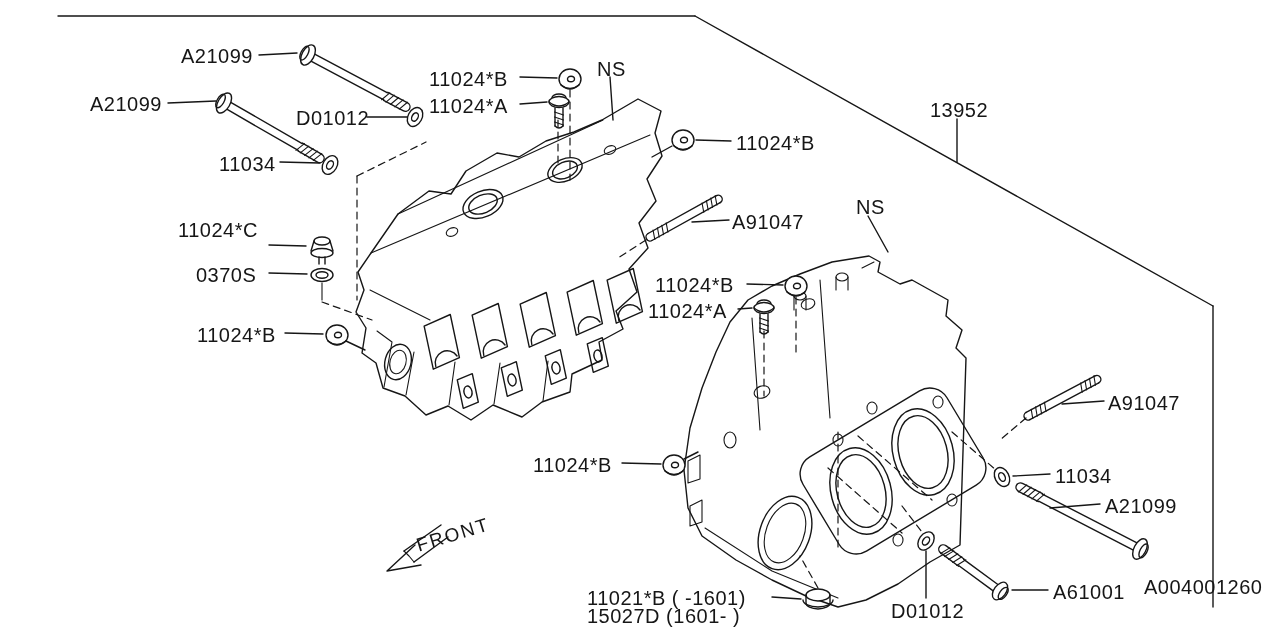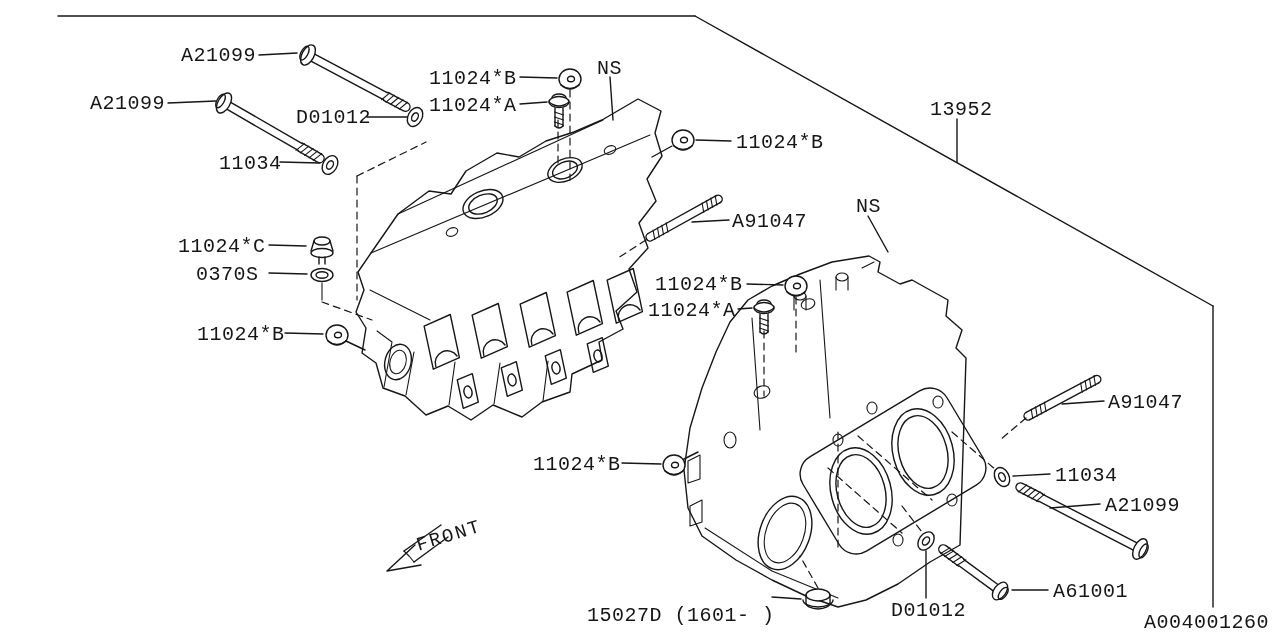--- a/index.html
+++ b/index.html
@@ -1,17 +1,17 @@
 <!DOCTYPE html>
 <html><head>
 <meta charset="utf-8">
 <style>
   html,body{margin:0;padding:0;background:#fff;}
   #stage{position:relative;width:1280px;height:640px;background:#fff;overflow:hidden;
-         font-family:Liberation Mono, monospace;color:#161616;}
+         font-family:Liberation Sans, sans-serif;color:#161616;}
   #art{position:absolute;left:0;top:0;}
   #art path,#art line,#art ellipse,#art rect,#art circle{
       fill:none;stroke:#161616;stroke-width:1.4;stroke-linecap:round;stroke-linejoin:round;}
   #art .fw{fill:#fff;}
   #art .dash{stroke-dasharray:7 5;stroke-width:1.2;}
   #art .thin{stroke-width:1.1;}
   .lbl{position:absolute;font-size:20px;line-height:20px;white-space:pre;
        letter-spacing:0.5px;color:#161616;}
   .front{transform:rotate(-17deg);transform-origin:left center;letter-spacing:2px;font-size:19px;}
 </style>
@@ -246,27 +246,28 @@
 <div class="lbl" style="left:219px;top:154px">11034</div>
 <div class="lbl" style="left:429px;top:69px">11024*B</div>
 <div class="lbl" style="left:429px;top:96px">11024*A</div>
 <div class="lbl" style="left:597px;top:59px">NS</div>
 <div class="lbl" style="left:736px;top:133px">11024*B</div>
 <div class="lbl" style="left:930px;top:100px">13952</div>
 <div class="lbl" style="left:732px;top:212px">A91047</div>
 <div class="lbl" style="left:856px;top:197px">NS</div>
 <div class="lbl" style="left:655px;top:275px">11024*B</div>
 <div class="lbl" style="left:648px;top:301px">11024*A</div>
-<div class="lbl" style="left:178px;top:237px">11024*C</div>
+<div class="lbl" style="left:178px;top:220px">11024*C</div>
 <div class="lbl" style="left:196px;top:265px">0370S</div>
 <div class="lbl" style="left:197px;top:325px">11024*B</div>
 <div class="lbl" style="left:533px;top:455px">11024*B</div>
 <div class="lbl" style="left:1108px;top:393px">A91047</div>
 <div class="lbl" style="left:1055px;top:466px">11034</div>
 <div class="lbl" style="left:1105px;top:496px">A21099</div>
 <div class="lbl" style="left:1053px;top:582px">A61001</div>
+<div class="lbl" style="left:587px;top:588px">11021*B ( -1601)</div>
 <div class="lbl" style="left:587px;top:606px">15027D (1601- )</div>
 <div class="lbl" style="left:891px;top:601px">D01012</div>
 
 <div class="lbl front" style="left:417px;top:536px">FRONT</div>
-<div class="lbl" style="left:1144px;top:613px">A004001260</div>
+<div class="lbl" style="left:1144px;top:577px">A004001260</div>
 
 </div>
 
 </body></html>

